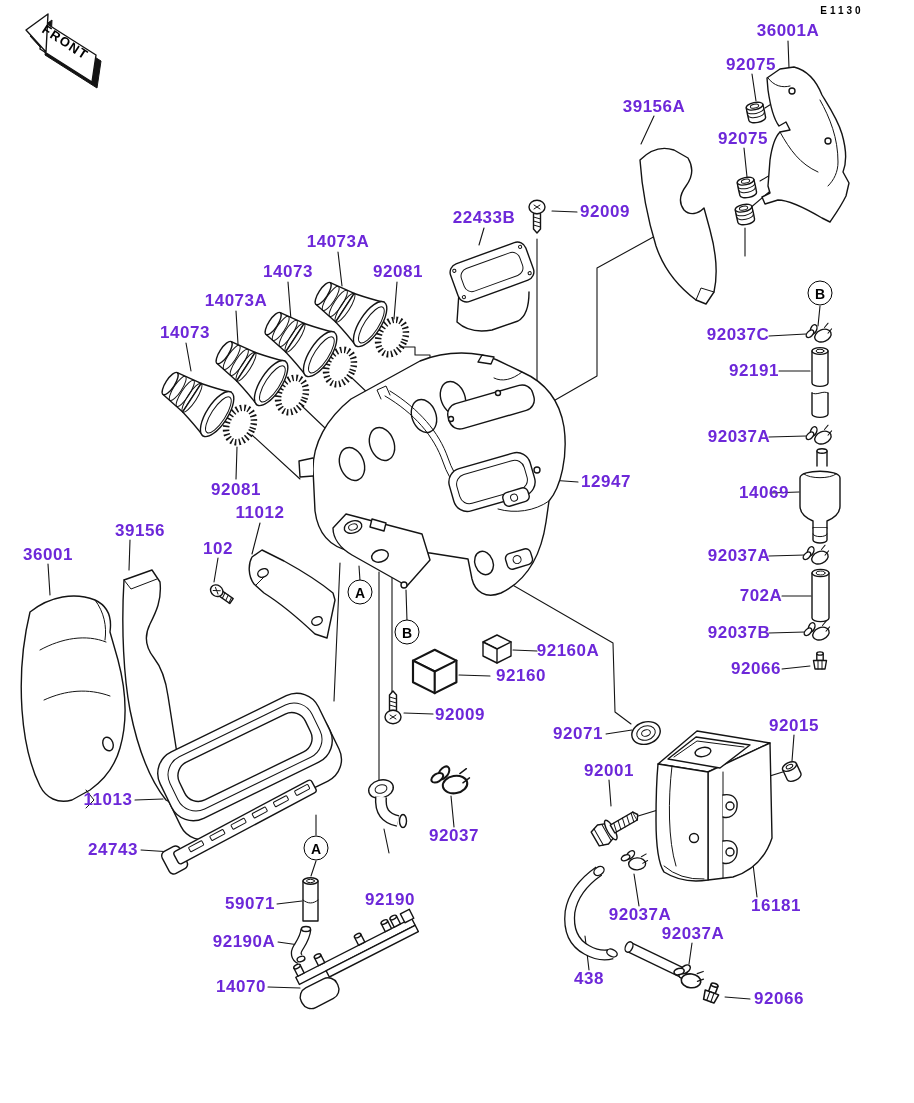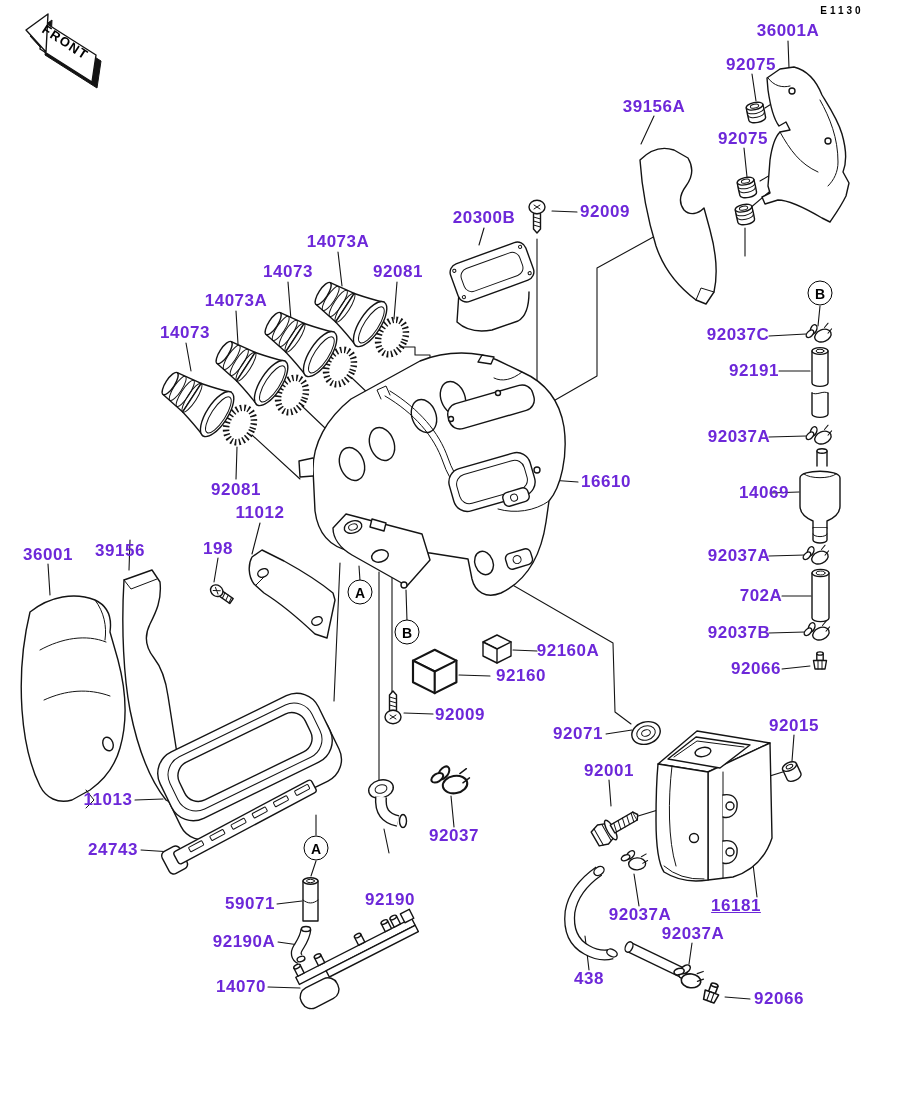--- a/index.html
+++ b/index.html
@@ -366,53 +366,53 @@
   <use href="#clamp" transform="translate(688,977) rotate(25) scale(1.15)"></use>
   <use href="#plug66" transform="translate(711,995) rotate(20) scale(1.1)"></use>
 </svg>
 
 <div id="code">E1130</div>
 <div id="labels-layer">
       <div class="plabel" style="left: 788px; top: 31px;">36001A</div>
       <div class="plabel" style="left: 751px; top: 65px;">92075</div>
       <div class="plabel" style="left: 654px; top: 107px;">39156A</div>
       <div class="plabel" style="left: 743px; top: 139px;">92075</div>
-      <div class="plabel" style="left: 484px; top: 218px;">20300B</div>
+      <div class="plabel" style="left: 484px; top: 218px;">22433B</div>
       <div class="plabel" style="left: 605px; top: 212px;">92009</div>
       <div class="plabel" style="left: 338px; top: 242px;">14073A</div>
       <div class="plabel" style="left: 398px; top: 272px;">92081</div>
       <div class="plabel" style="left: 288px; top: 272px;">14073</div>
       <div class="plabel" style="left: 236px; top: 301px;">14073A</div>
       <div class="plabel" style="left: 738px; top: 335px;">92037C</div>
       <div class="plabel" style="left: 185px; top: 333px;">14073</div>
       <div class="plabel" style="left: 754px; top: 371px;">92191</div>
       <div class="plabel" style="left: 739px; top: 437px;">92037A</div>
-      <div class="plabel" style="left: 606px; top: 482px;">16610</div>
+      <div class="plabel" style="left: 606px; top: 482px;">12947</div>
       <div class="plabel" style="left: 764px; top: 493px;">14069</div>
       <div class="plabel" style="left: 236px; top: 490px;">92081</div>
       <div class="plabel" style="left: 260px; top: 513px;">11012</div>
-      <div class="plabel" style="left: 120px; top: 531px; margin-top: 20px;">39156</div>
-      <div class="plabel" style="left: 218px; top: 549px;">198</div>
+      <div class="plabel" style="left: 140px; top: 531px;">39156</div>
+      <div class="plabel" style="left: 218px; top: 549px;">102</div>
       <div class="plabel" style="left: 48px; top: 555px;">36001</div>
       <div class="plabel" style="left: 739px; top: 556px;">92037A</div>
       <div class="plabel" style="left: 761px; top: 596px;">702A</div>
       <div class="plabel" style="left: 739px; top: 633px;">92037B</div>
       <div class="plabel" style="left: 568px; top: 651px;">92160A</div>
       <div class="plabel" style="left: 756px; top: 669px;">92066</div>
       <div class="plabel" style="left: 521px; top: 676px;">92160</div>
       <div class="plabel" style="left: 460px; top: 715px;">92009</div>
       <div class="plabel" style="left: 578px; top: 734px;">92071</div>
       <div class="plabel" style="left: 794px; top: 726px; text-align: right;">92015</div>
       <div class="plabel" style="left: 609px; top: 771px;">92001</div>
       <div class="plabel" style="left: 108px; top: 800px;">11013</div>
       <div class="plabel" style="left: 113px; top: 850px;">24743</div>
       <div class="plabel" style="left: 454px; top: 836px;">92037</div>
       <div class="plabel" style="left: 390px; top: 862px; margin-top: 38px;">92190</div>
       <div class="plabel" style="left: 250px; top: 904px;">59071</div>
-      <div class="plabel" style="left: 736px; top: 906px; text-decoration: underline;">16181</div>
+      <div class="plabel" style="left: 776px; top: 906px;">16181</div>
       <div class="plabel" style="left: 244px; top: 942px;">92190A</div>
       <div class="plabel" style="left: 640px; top: 915px;">92037A</div>
       <div class="plabel" style="left: 693px; top: 934px;">92037A</div>
       <div class="plabel" style="left: 241px; top: 987px;">14070</div>
       <div class="plabel" style="left: 589px; top: 979px;">438</div>
       <div class="plabel" style="left: 779px; top: 999px;">92066</div>
     </div>
 <div id="callouts-layer">
       <div class="callout" style="left: 820px; top: 293px;">B</div>
       <div class="callout" style="left: 360px; top: 592px;">A</div>

